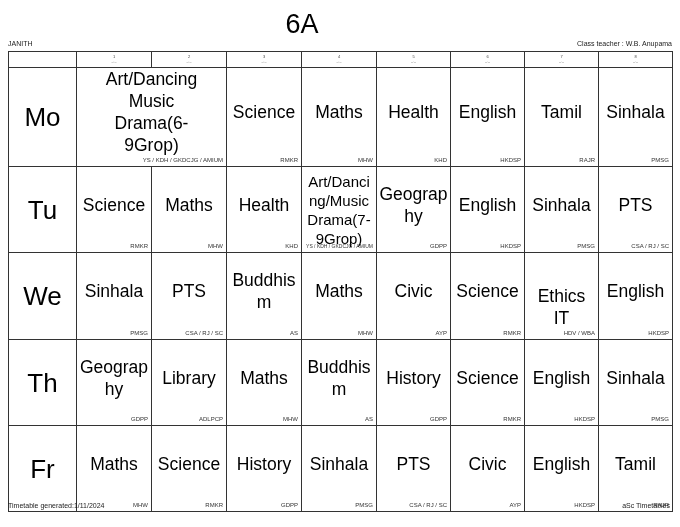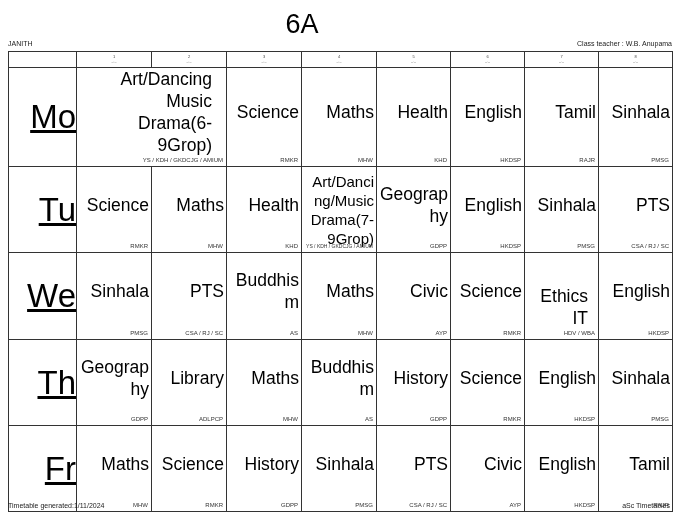--- a/index.html
+++ b/index.html
@@ -11,22 +11,22 @@
   .top-right { position: absolute; right: 8px; top: 40px; font-size: 7px; color: #222; }
   table.tt { position: absolute; left: 8px; top: 51px; border-collapse: collapse;
              table-layout: fixed; width: 664px; }
   table.tt td, table.tt th { border: 1px solid #333; padding: 0; position: relative;
              overflow: hidden; }
   table.tt th { height: 15px; font-weight: normal; vertical-align: top; }
   .ph-num { display: block; text-align: center; font-size: 4px; line-height: 6px;
             color: #444; margin-top: 2px; }
   .ph-time { display: block; text-align: center; font-size: 3px; line-height: 4px;
              color: #888; }
-  table.tt td { height: 85px; vertical-align: middle; text-align: right; }
-  .day { font-size: 33px; line-height: 30px; text-decoration: underline; }
+  table.tt td { height: 85px; vertical-align: middle; text-align: center; }
+  .day { font-size: 26px; line-height: 30px; }
   .subj { display: block; font-size: 17.5px; line-height: 22px; padding: 0 2px 10px 2px;
           word-break: break-all; }
   .subj.tight { font-size: 15px; line-height: 19px; padding-bottom: 0; }
   .teach { position: absolute; right: 3px; bottom: 3px; font-size: 6px; color: #333;
            white-space: nowrap; }
   .bottom-left { position: absolute; left: 8px; top: 502px; font-size: 7px; color: #222; }
   .bottom-right { position: absolute; right: 10px; top: 502px; font-size: 7px; color: #222; }
 </style>
 </head>
 <body>

